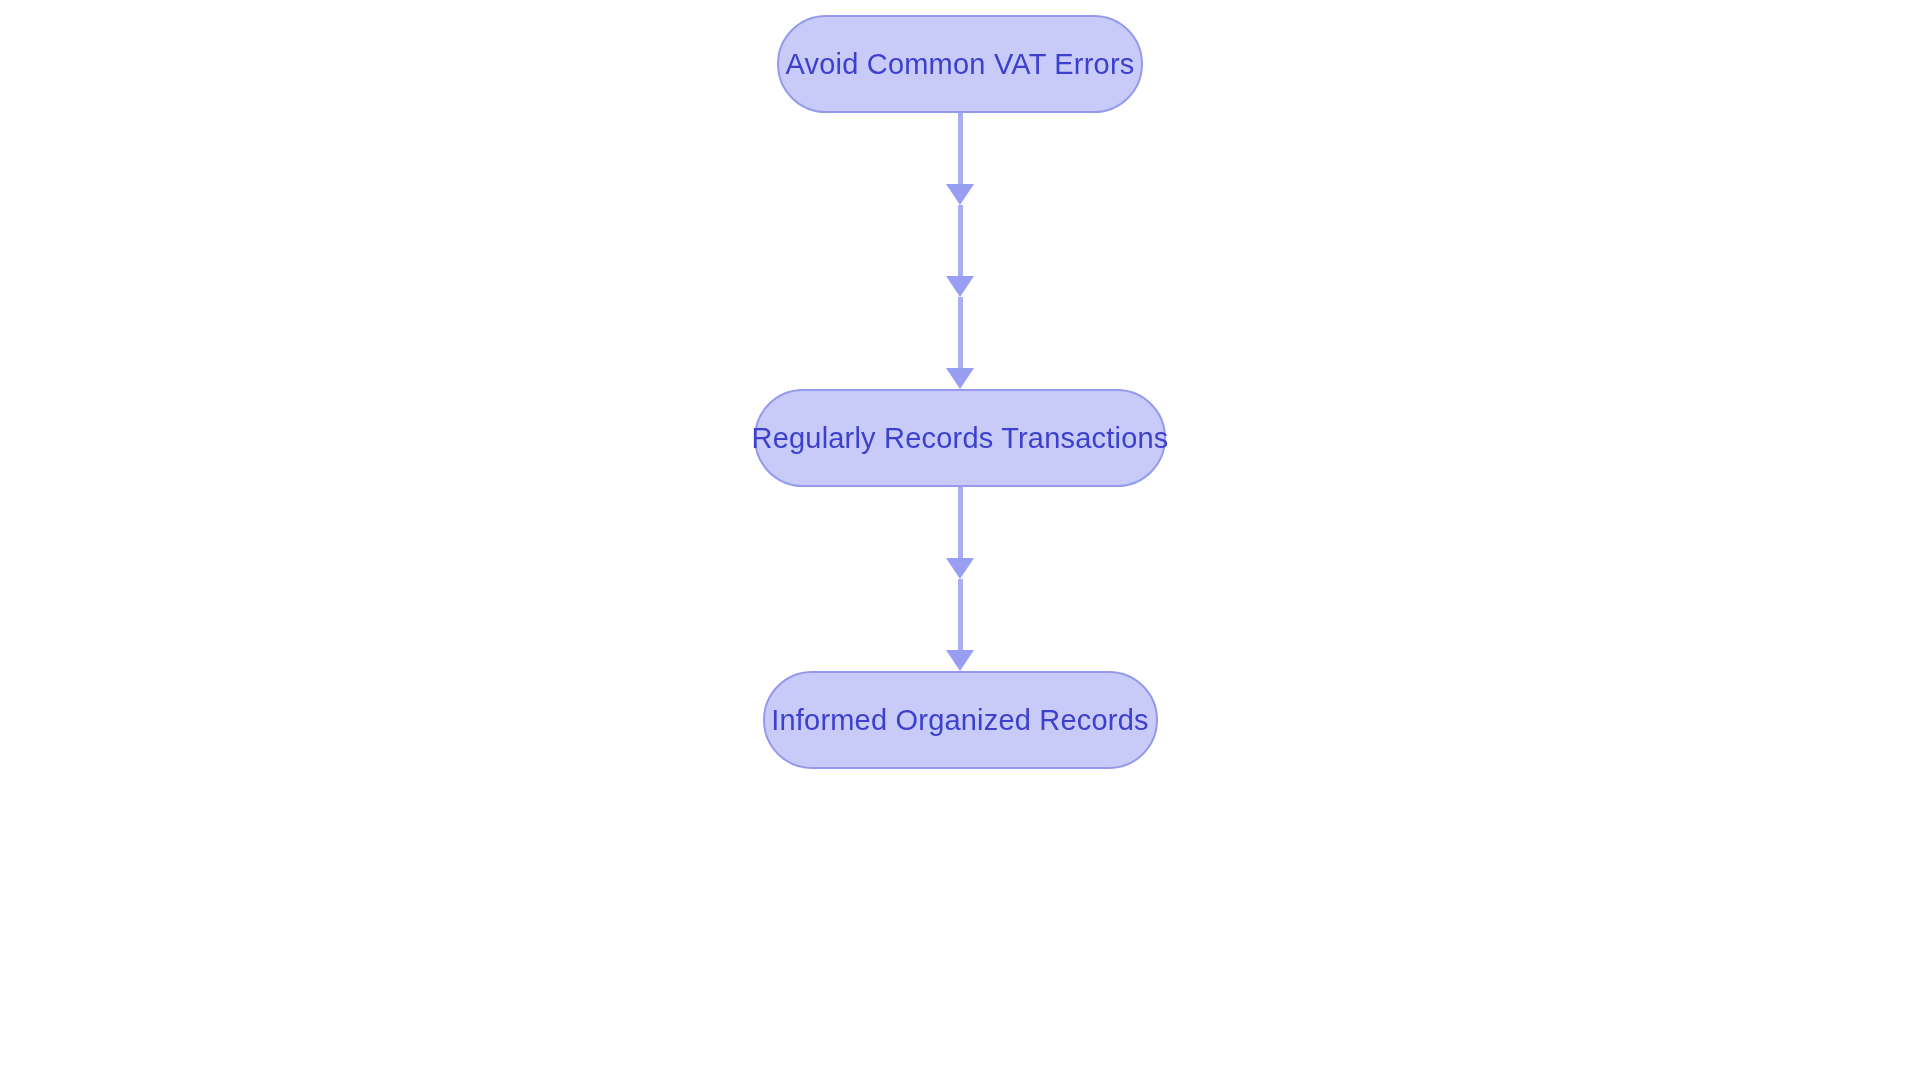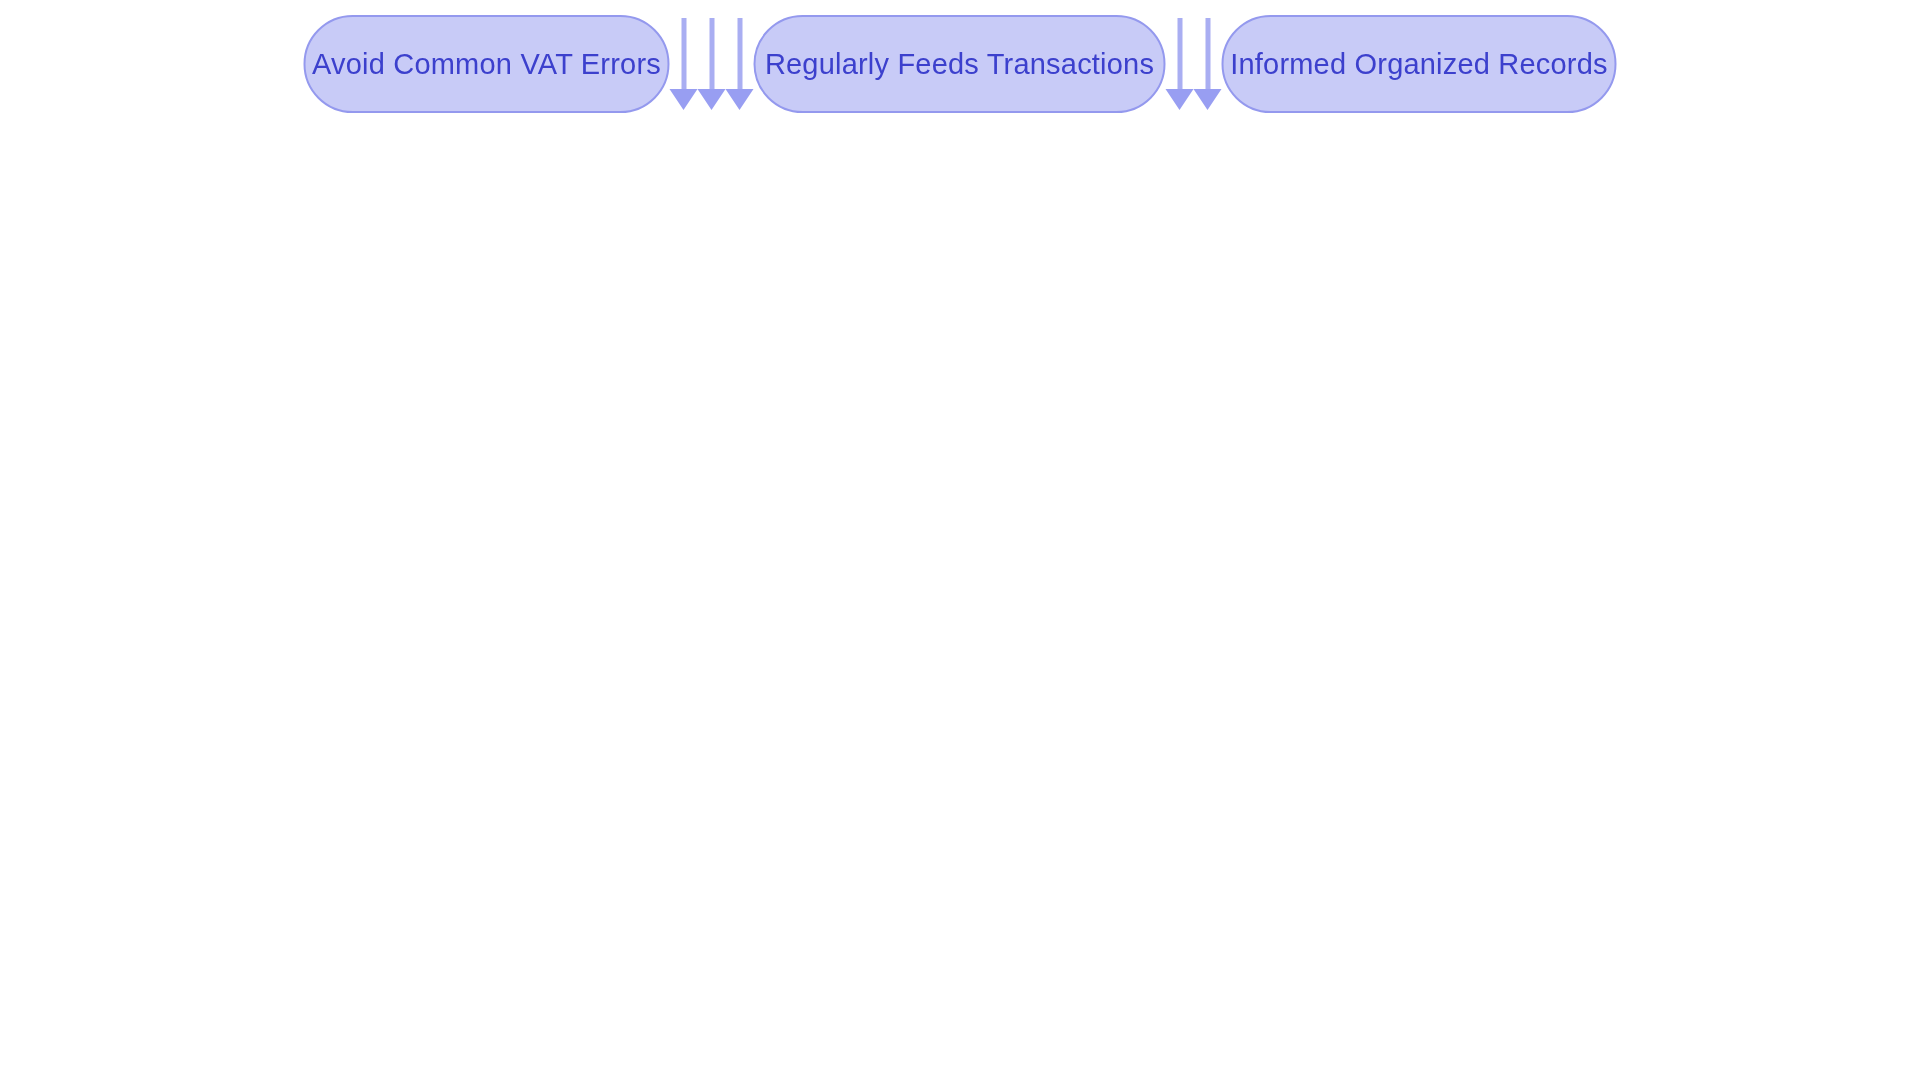--- a/index.html
+++ b/index.html
@@ -16,21 +16,21 @@
     background:var(--background);
     font-family:"Liberation Sans","DejaVu Sans",sans-serif;
   }
   .canvas{position:relative;width:1920px;height:1083px;}
   .flow{
     position:absolute;
     left:50%;
     top:15px;
     transform:translateX(-50%);
     display:flex;
-    flex-direction:row;
+    flex-direction:column;
     align-items:center;
   }
   .node{
     height:98px;
     border-radius:49px;
     background:var(--node-fill);
     border:2px solid var(--node-border);
     color:var(--node-text);
     font-size:29px;
     letter-spacing:0.2px;
@@ -89,21 +89,21 @@
       <div class="head"></div>
     </div>
 
 
     <div class="arrow">
       <div class="stem"></div>
       <div class="head"></div>
     </div>
 
     <div class="node w4">
-      <span>Regularly Feeds Transactions</span>
+      <span>Regularly Records Transactions</span>
     </div>
 
     <div class="arrow">
       <div class="stem"></div>
       <div class="head"></div>
     </div>
 
 
     <div class="arrow">
       <div class="stem"></div>

